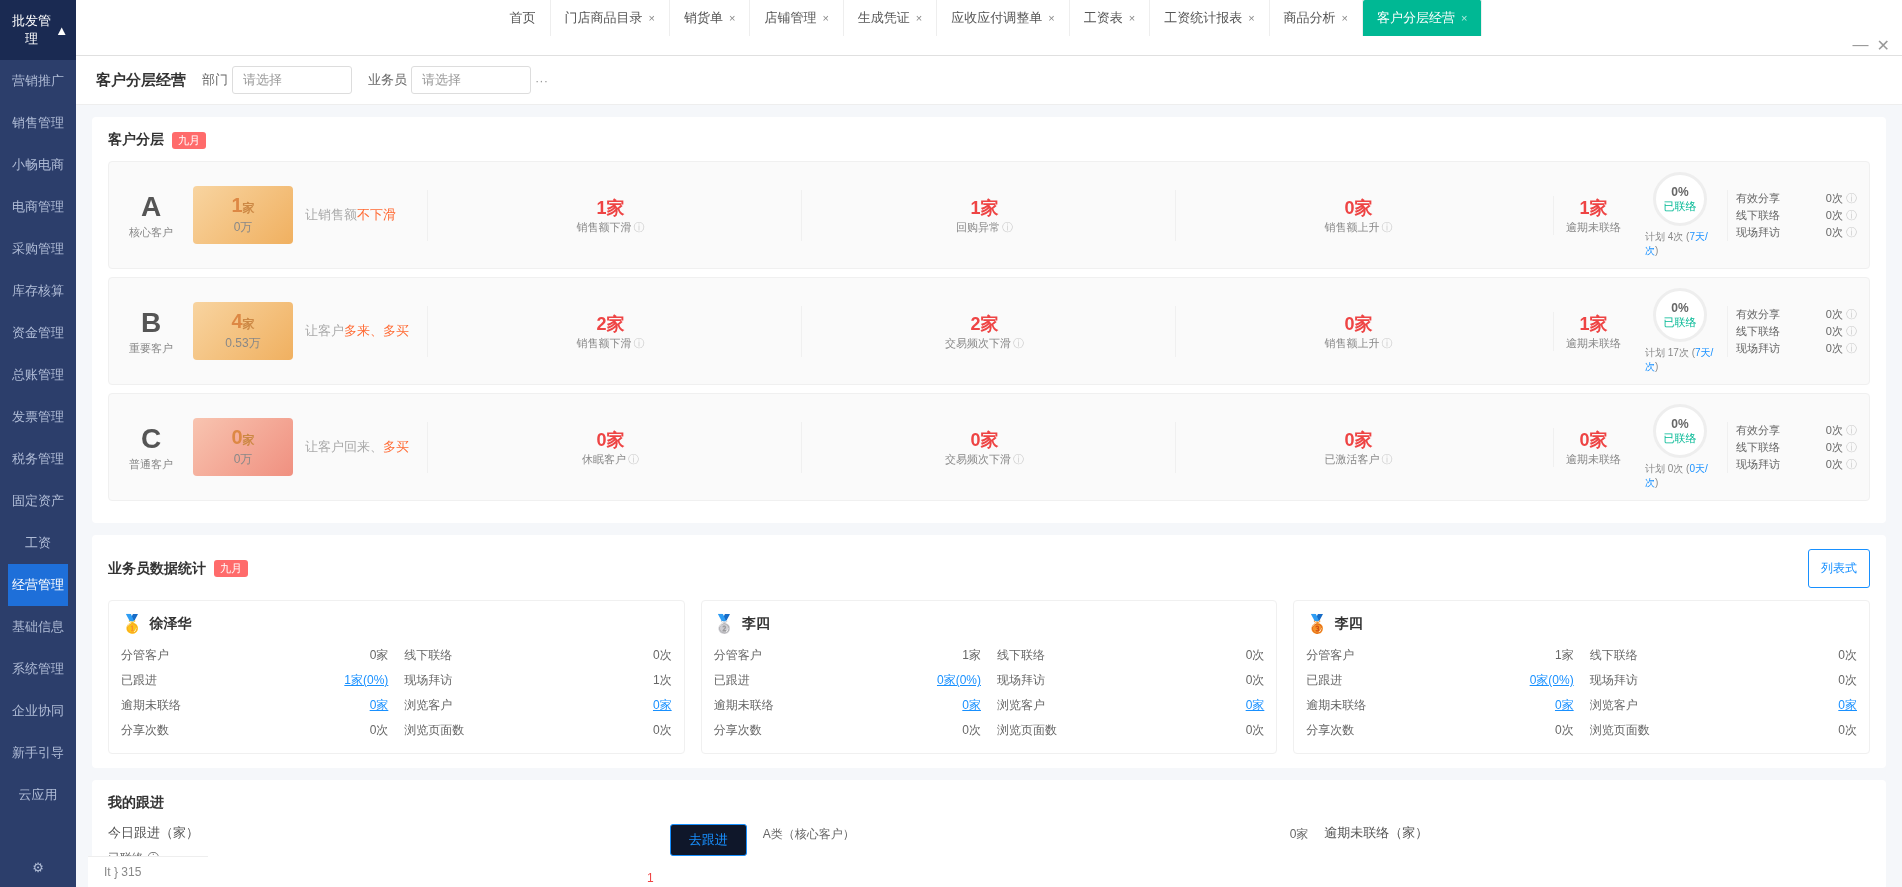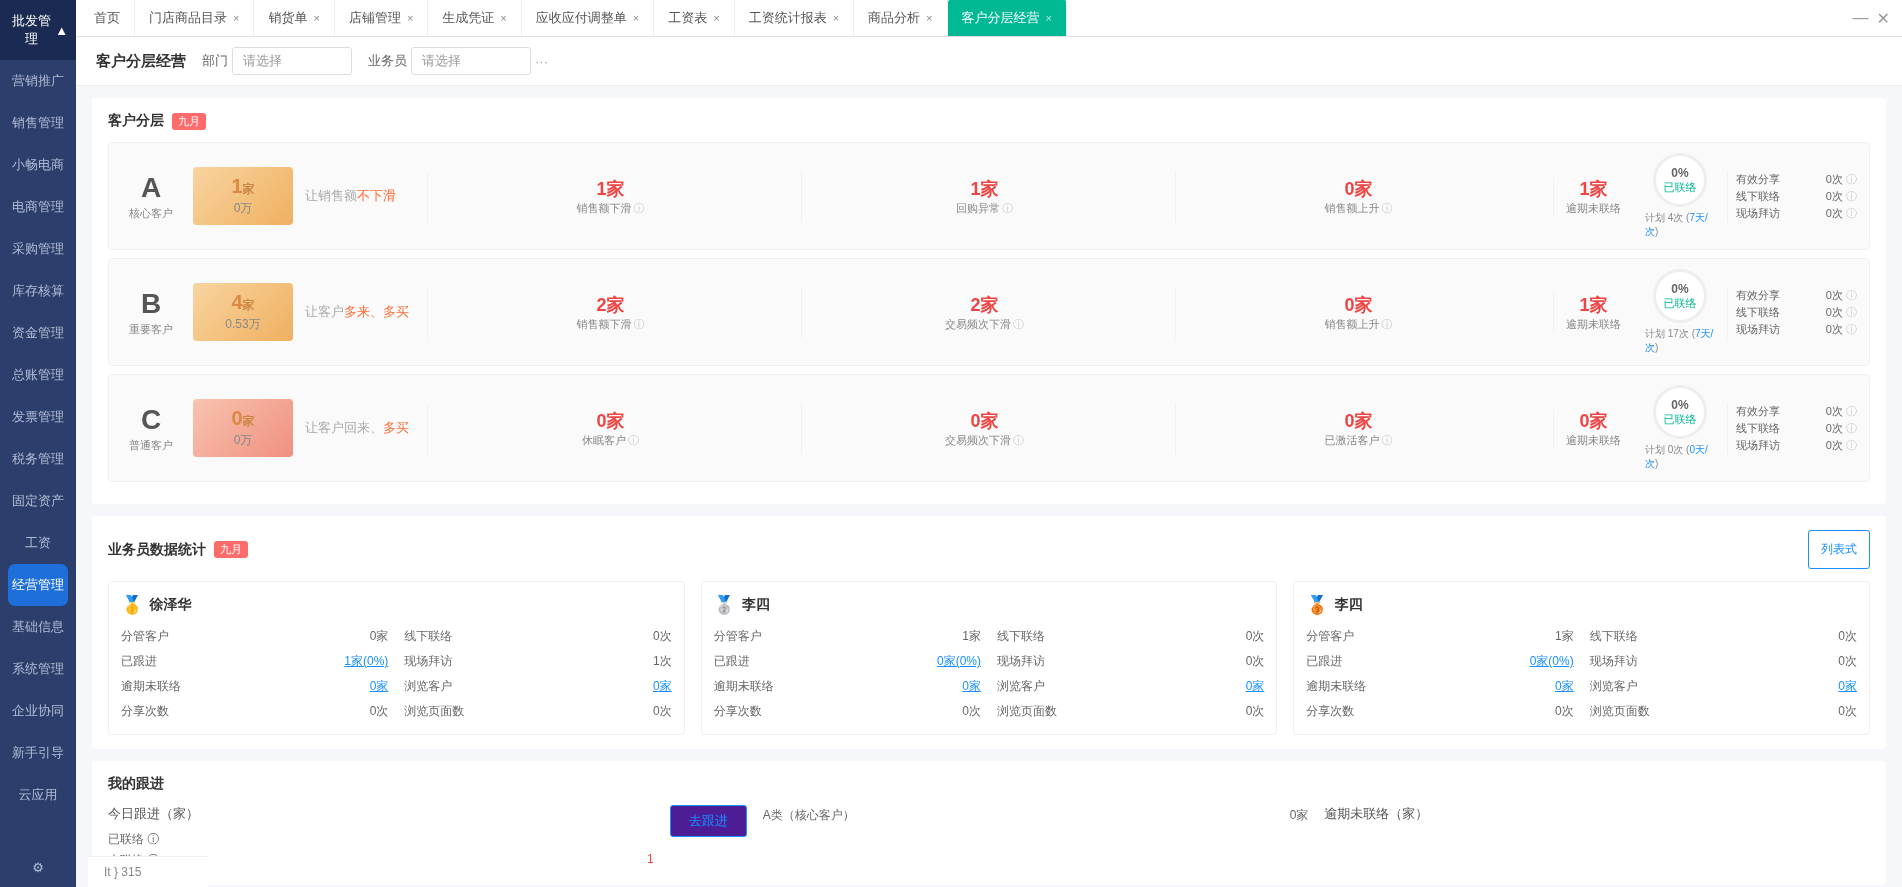--- a/index.html
+++ b/index.html
@@ -29,21 +29,21 @@
     }
     .sidebar-item {
       width: 100%;
       padding: 12px 4px;
       text-align: center;
       color: #b0bcd6;
       font-size: 13px;
       cursor: pointer;
       transition: background 0.2s;
     }
-    .sidebar-item.active { background: #1e6fd9; color: #fff; border-radius: 7px; }
+    .sidebar-item.active { background: #1e6fd9; color: #fff; }
     .sidebar-gear {
       margin-top: auto;
       width: 100%;
       padding: 12px 4px;
       text-align: center;
       color: #b0bcd6;
       cursor: pointer;
     }
 
     
@@ -56,20 +56,21 @@
 
     
     .tab-bar {
       background: #fff;
       display: flex;
       align-items: center;
       border-bottom: 1px solid #e0e0e0;
       min-height: 36px;
       flex-shrink: 0;
       padding: 0 4px;
+      flex-direction: column;
     }
     .tab-item {
       padding: 8px 14px;
       font-size: 13px;
       color: #555;
       cursor: pointer;
       white-space: nowrap;
       display: flex;
       align-items: center;
       gap: 4px;
@@ -324,21 +325,21 @@
     .followup-grid {
       display: grid;
       grid-template-columns: 1fr auto 1fr 1fr;
       gap: 16px;
       align-items: start;
     }
     .followup-col-title { font-size: 13px; color: #555; margin-bottom: 6px; }
     .goto-btn {
       border: 1px solid #1890ff;
       color: #1890ff;
-      background: #4c1d95;
+      background: #0f172a;
       padding: 6px 18px;
       border-radius: 3px;
       cursor: pointer;
       font-size: 13px;
       align-self: center;
     }
     .followup-row { display: flex; justify-content: space-between; font-size: 12px; color: #666; padding: 2px 0; }
     .followup-num { color: #666; }
     .followup-num.red { color: #e44; }
 

